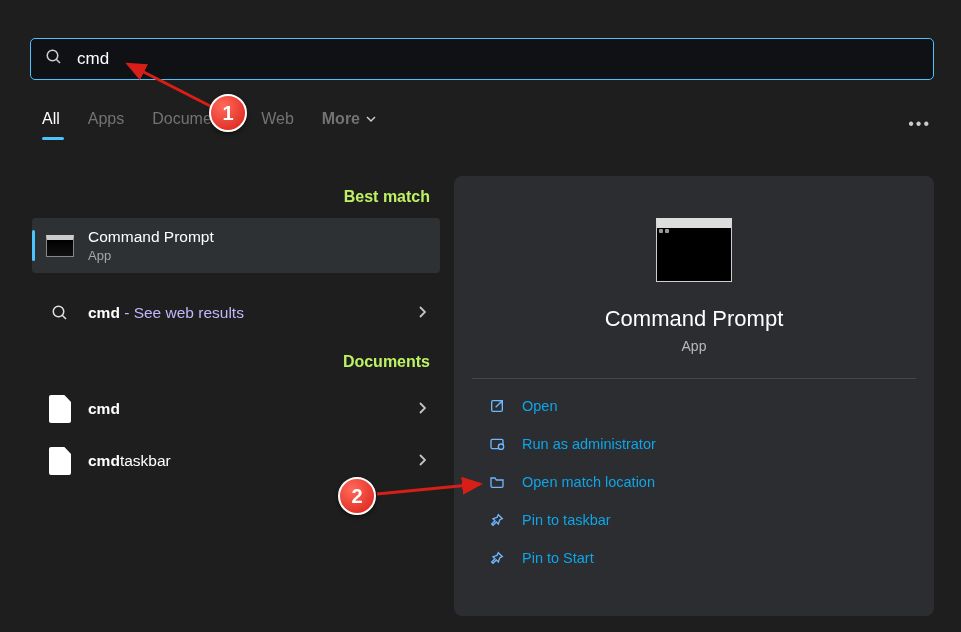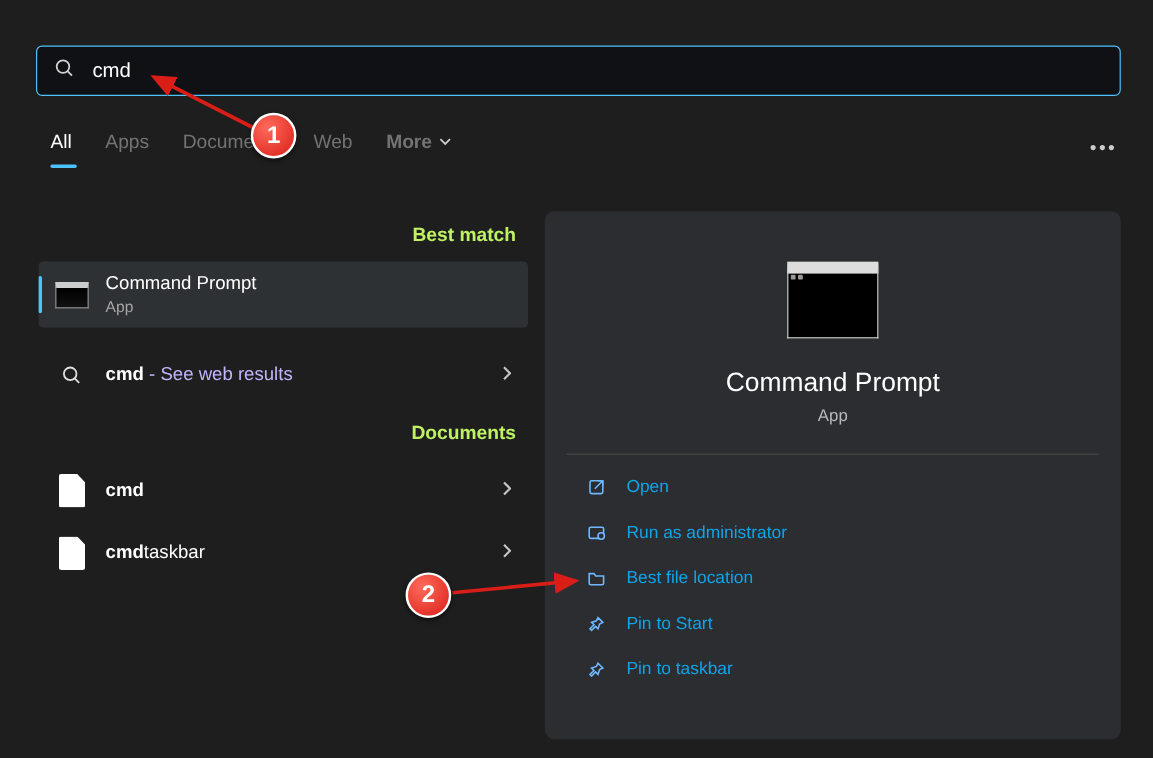--- a/index.html
+++ b/index.html
@@ -205,37 +205,37 @@
         </svg>
       </span>
     <span>Run as administrator</span>
   </div>
   <div class="action-row">
     <span class="ai">
         <svg width="16" height="16" viewBox="0 0 24 24" fill="none" stroke="#6db8ff" stroke-width="2">
           <path d="M3 6 h6 l2 3 h10 v9 a2 2 0 0 1 -2 2 H5 a2 2 0 0 1 -2 -2 Z"></path>
         </svg>
       </span>
-    <span>Best file location</span>
+    <span>Open match location</span>
   </div>
   <div class="action-row">
     <span class="ai">
         <svg width="16" height="16" viewBox="0 0 24 24" fill="none" stroke="#6db8ff" stroke-width="2">
           <path d="M14 4 l6 6 -4 2 -2 6 -3 -3 -5 5 -2 -2 5 -5 -3 -3 6 -2 Z"></path>
         </svg>
       </span>
+    <span>Pin to taskbar</span>
+  </div>
+  <div class="action-row">
+    <span class="ai">
+        <svg width="16" height="16" viewBox="0 0 24 24" fill="none" stroke="#6db8ff" stroke-width="2">
+          <path d="M14 4 l6 6 -4 2 -2 6 -3 -3 -5 5 -2 -2 5 -5 -3 -3 6 -2 Z"></path>
+        </svg>
+      </span>
     <span>Pin to Start</span>
-  </div>
-  <div class="action-row">
-    <span class="ai">
-        <svg width="16" height="16" viewBox="0 0 24 24" fill="none" stroke="#6db8ff" stroke-width="2">
-          <path d="M14 4 l6 6 -4 2 -2 6 -3 -3 -5 5 -2 -2 5 -5 -3 -3 6 -2 Z"></path>
-        </svg>
-      </span>
-    <span>Pin to taskbar</span>
   </div>
 </div>
 
 <svg class="arrow" style="left:118px; top:58px;" width="110" height="60">
   <defs>
       <marker id="ah1" markerWidth="8" markerHeight="8" refX="6" refY="3" orient="auto">
         <path d="M0,0 L7,3 L0,6 Z" fill="#d91e18"></path>
       </marker>
     </defs>
   <line x1="100" y1="52" x2="10" y2="6" stroke="#d91e18" stroke-width="3" marker-end="url(#ah1)"></line>

